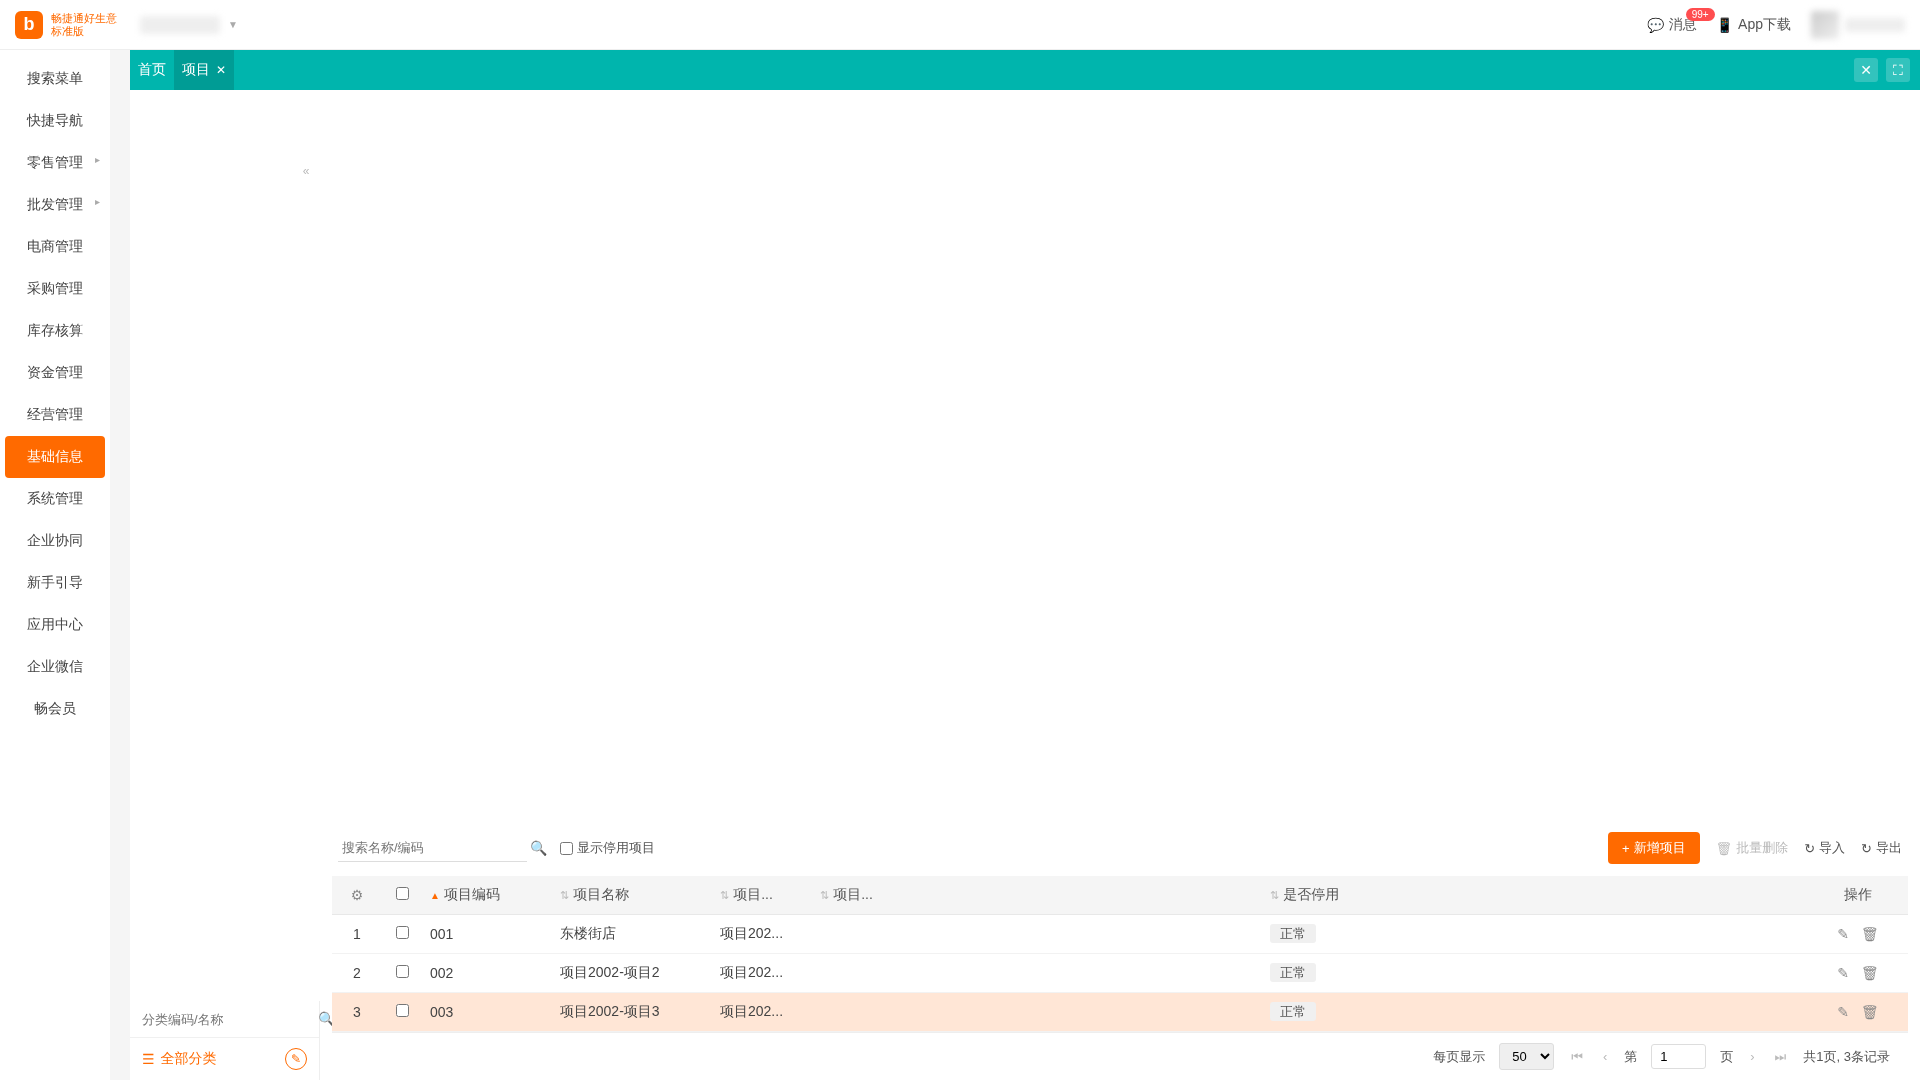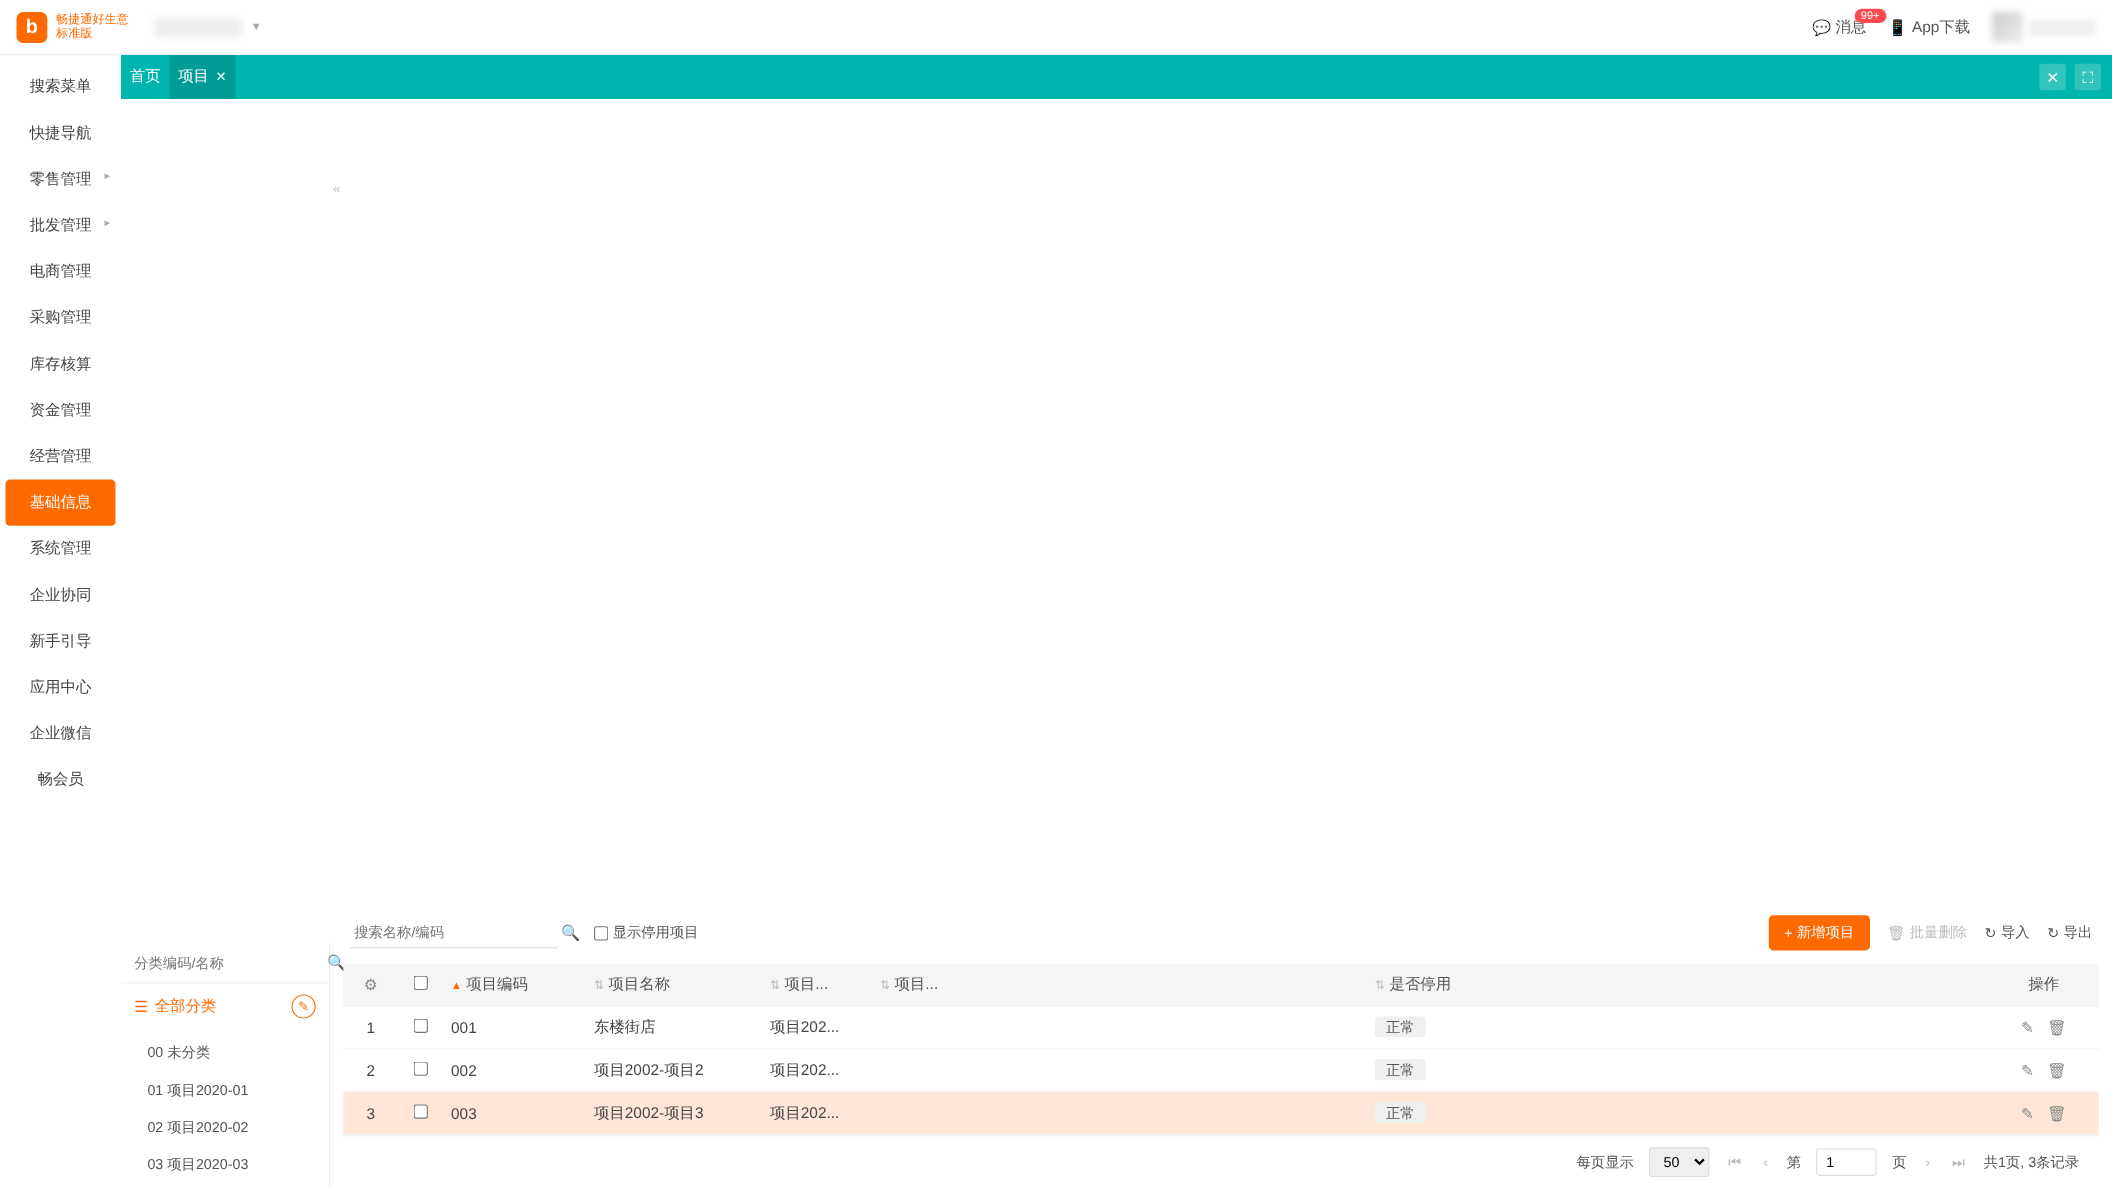--- a/index.html
+++ b/index.html
@@ -11,21 +11,21 @@
 .logo-text { color: #ff6a00; font-size: 11px; line-height: 1.1; }
 .org-switch { margin-left: 15px; display: flex; align-items: center; gap: 8px; color: #999; cursor: pointer; }
 .org-switch .org-name { background: #eee; width: 80px; height: 18px; border-radius: 3px; filter: blur(3px); }
 .topbar-right { margin-left: auto; display: flex; align-items: center; gap: 20px; }
 .top-item { display: flex; align-items: center; gap: 4px; cursor: pointer; color: #555; position: relative; }
 .badge { position: absolute; top: -8px; right: -18px; background: #ff4d4f; color: #fff; font-size: 10px; padding: 1px 6px; border-radius: 10px; }
 .avatar-box { display: flex; align-items: center; gap: 6px; }
 .avatar { width: 28px; height: 28px; background: linear-gradient(135deg,#ccc,#eee); border-radius: 3px; filter: blur(3px); }
 .avatar-name { background: #eee; width: 60px; height: 14px; border-radius: 2px; filter: blur(3px); }
 
-.body-wrap { display: flex; flex: 1; min-height: 0; }
+.body-wrap { display: flex; flex: 1; min-height: 0; gap: 20px; }
 .sidebar { width: 110px; background: #fff; display: flex; flex-direction: column; padding-top: 8px; }
 .side-item { padding: 12px 10px; text-align: center; cursor: pointer; color: #444; font-size: 14px; position: relative; }
 .side-item.has-arrow::after { content: "▸"; position: absolute; right: 10px; color: #aaa; font-size: 10px; }
 .side-item.active { background: #ff6a00; color: #fff; border-radius: 4px; margin: 0 5px; }
 
 .main { flex: 1; display: flex; flex-direction: column; min-width: 0; }
 .tabbar { height: 40px; background: #00b5ad; display: flex; align-items: stretch; position: relative; }
 .tab { display: flex; align-items: center; padding: 0 8px; color: #fff; cursor: pointer; gap: 6px; }
 .tab.active { background: #009c95; }
 .tab-close { font-size: 12px; }
@@ -152,26 +152,20 @@
         <div class="catpanel">
           <div class="cat-search">
             <input placeholder="分类编码/名称" style="">
             <span class="s-icon">🔍</span>
           </div>
           <div class="cat-header">
             <span>☰</span>
             <span class="cat-title">全部分类</span>
             <span class="edit-btn">✎</span>
           </div>
-          <div class="cat-list" id="catlist">
-              <div class="cat-item">00 未分类</div>
-              <div class="cat-item">01 项目2020-01</div>
-              <div class="cat-item">02 项目2020-02</div>
-              <div class="cat-item">03 项目2020-03</div>
-            </div>
         </div>
 
         <span class="collapse-handle">«</span>
 
         <div class="grid-area">
           <div class="toolbar">
             <div class="search-box">
               <input placeholder="搜索名称/编码" style="">
               <span class="s-icon">🔍</span>
             </div>

